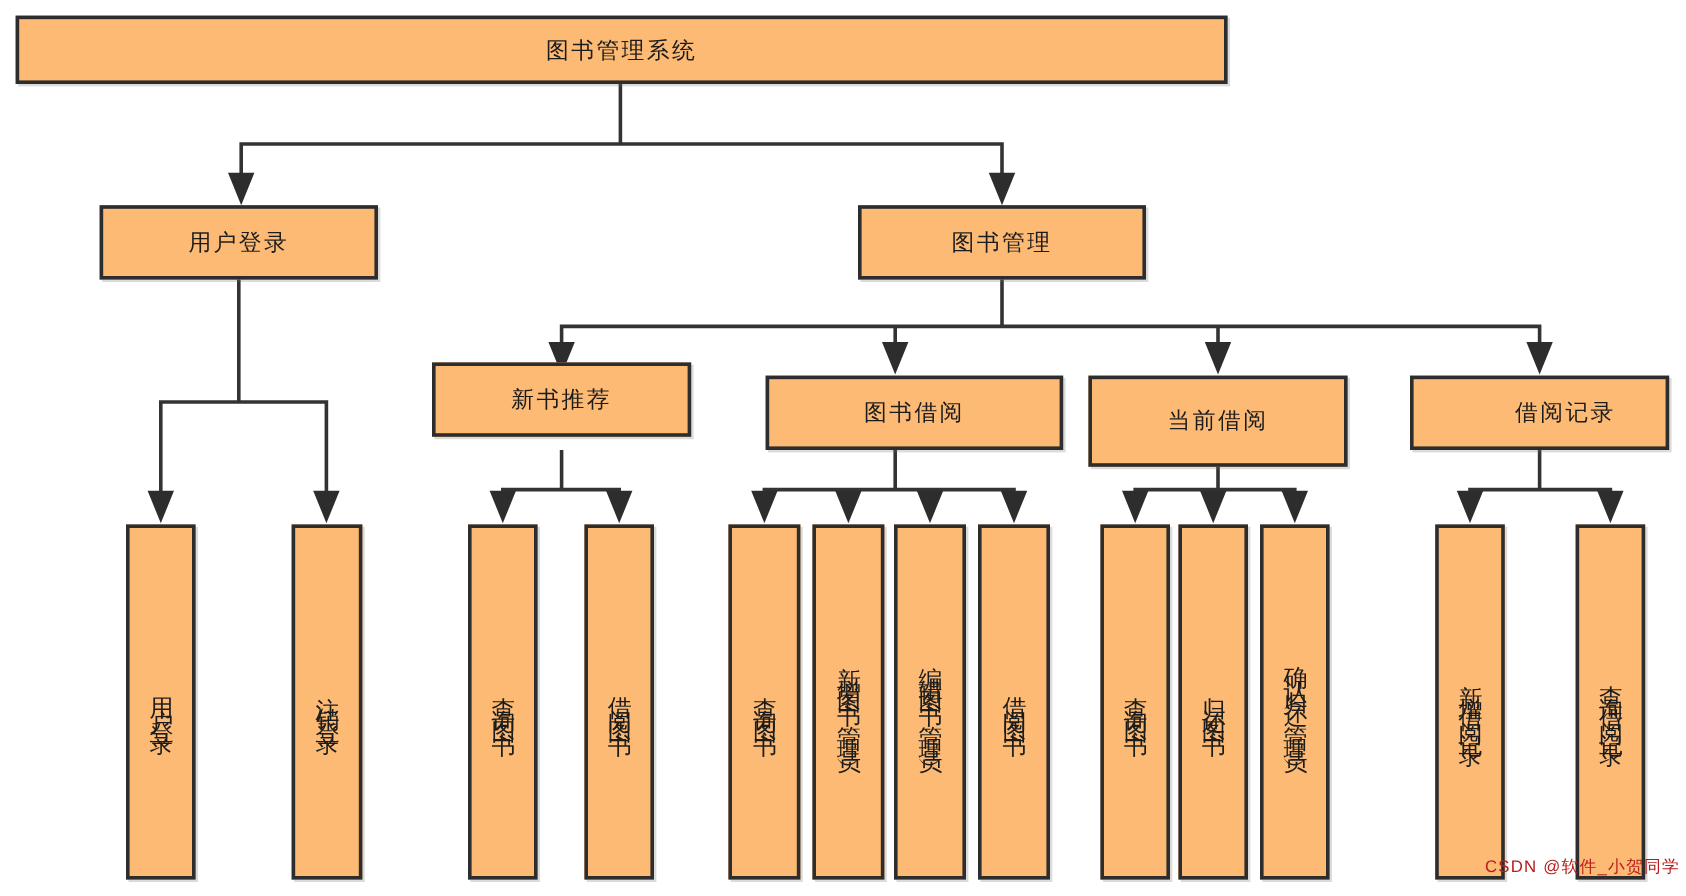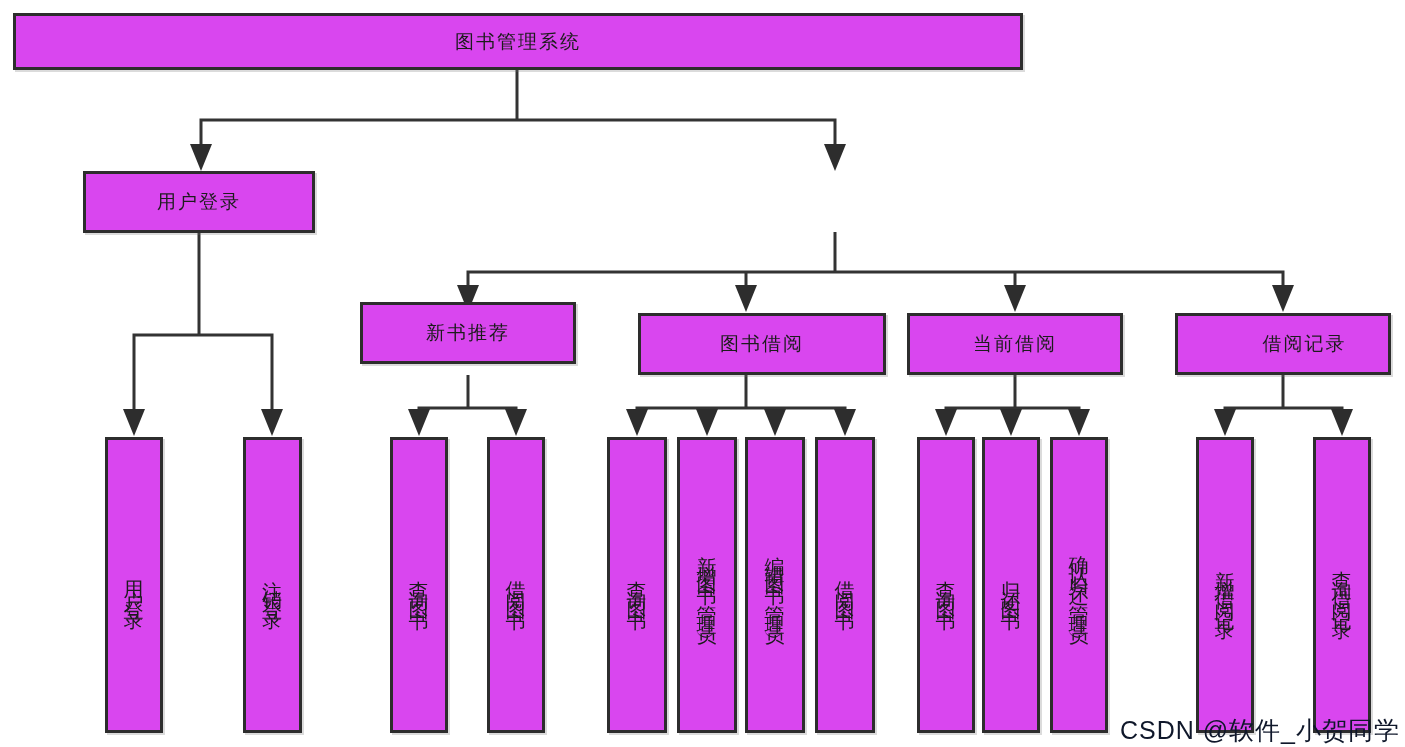--- a/index.html
+++ b/index.html
@@ -18,21 +18,21 @@
   svg.connectors {
     position: absolute;
     left: 0;
     top: 0;
     z-index: 0;
   }
   .node {
     position: absolute;
     box-sizing: border-box;
     border: 3px solid #2d2d2d;
-    background: #d946ef;
+    background: #fdba74;
     color: #1c1c1c;
     display: flex;
     align-items: center;
     justify-content: center;
     z-index: 1;
     box-shadow: 2px 2px 0 rgba(110,110,110,0.25);
   }
   .node.h {
     font-size: 19px;
     letter-spacing: 2px;
@@ -41,23 +41,23 @@
     writing-mode: vertical-lr;
     text-orientation: mixed;
     font-size: 20px;
     letter-spacing: 10px;
     line-height: 1;
   }
   .watermark {
     position: absolute;
     right: 5px;
     top: 714px;
-    font-size: 25px;
+    font-size: 14px;
     letter-spacing: 1px;
-    color: #0f172a;
+    color: #b91c1c;
     z-index: 3;
     white-space: nowrap;
   }
 </style>
 </head>
 <body>
 
 <div class="stage">
 
   <svg class="connectors" width="1405" height="747" viewBox="0 0 1405 747">
@@ -108,24 +108,25 @@
       <polygon points="1000,409 1022,409 1011,436"></polygon>
       <polygon points="1068,409 1090,409 1079,436"></polygon>
       <polygon points="1214,409 1236,409 1225,436"></polygon>
       <polygon points="1331,409 1353,409 1342,436"></polygon>
     </g>
   </svg>
 
   <div class="node h" style="left:13px; top:13px; width:1010px; height:57px;">图书管理系统</div>
 
   <div class="node h" style="left:83px; top:171px; width:232px; height:62px;">用户登录</div>
+  <div class="node h" style="left:715px; top:171px; width:240px; height:62px;">图书管理</div>
 
   <div class="node h" style="left:360px; top:302px; width:216px; height:62px;">新书推荐</div>
   <div class="node h" style="left:638px; top:313px; width:248px; height:62px;">图书借阅</div>
-  <div class="node h" style="left:907px; top:313px; width:216px; height:62px;">当前借阅</div>
+  <div class="node h" style="left:907px; top:313px; width:216px; height:76px;">当前借阅</div>
   <div class="node h" style="left:1175px; top:313px; width:216px; height:62px;padding-left:43px;">借阅记录</div>
 
   <div class="node v" style="left:105px; top:437px; width:58px; height:296px;">用户登录</div>
   <div class="node v" style="left:243px; top:437px; width:59px; height:296px;">注销登录</div>
 
   <div class="node v" style="left:390px; top:437px; width:58px; height:296px;">查询图书</div>
   <div class="node v" style="left:487px; top:437px; width:58px; height:296px;">借阅图书</div>
 
   <div class="node v" style="left:607px; top:437px; width:60px; height:296px;">查询图书</div>
   <div class="node v" style="left:677px; top:437px; width:60px; height:296px;">新增图书（管理员）</div>

